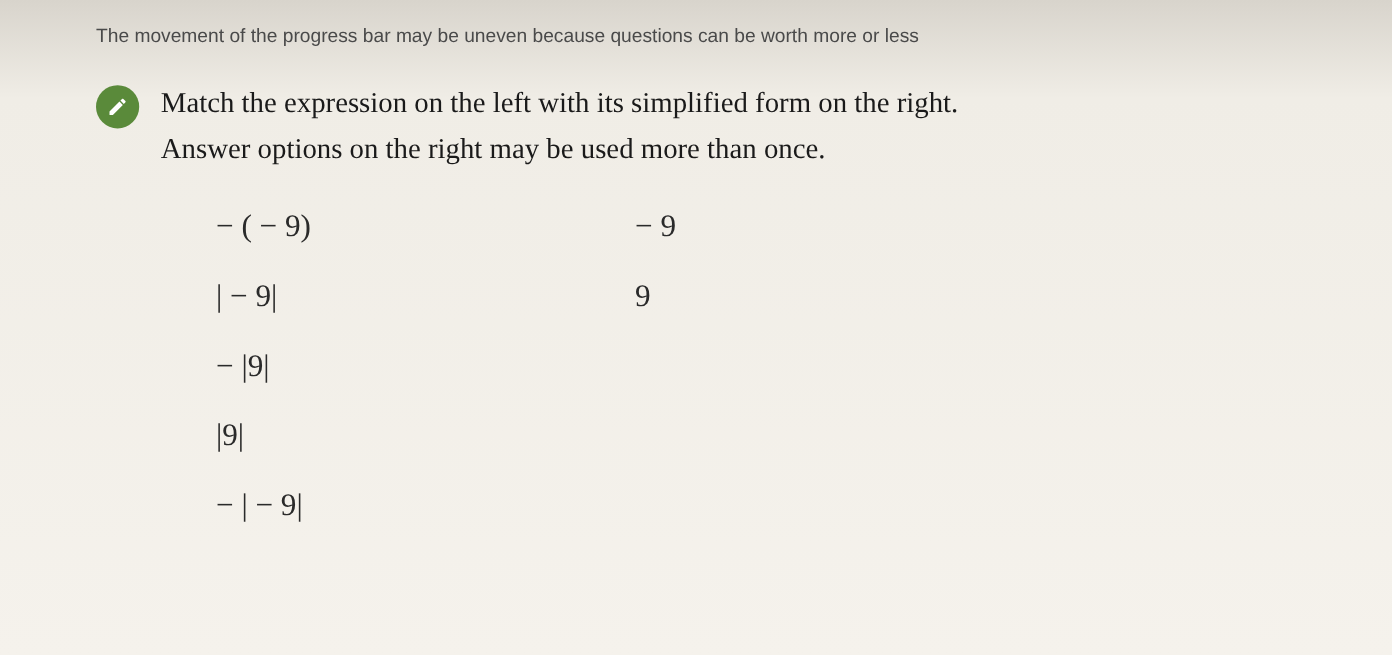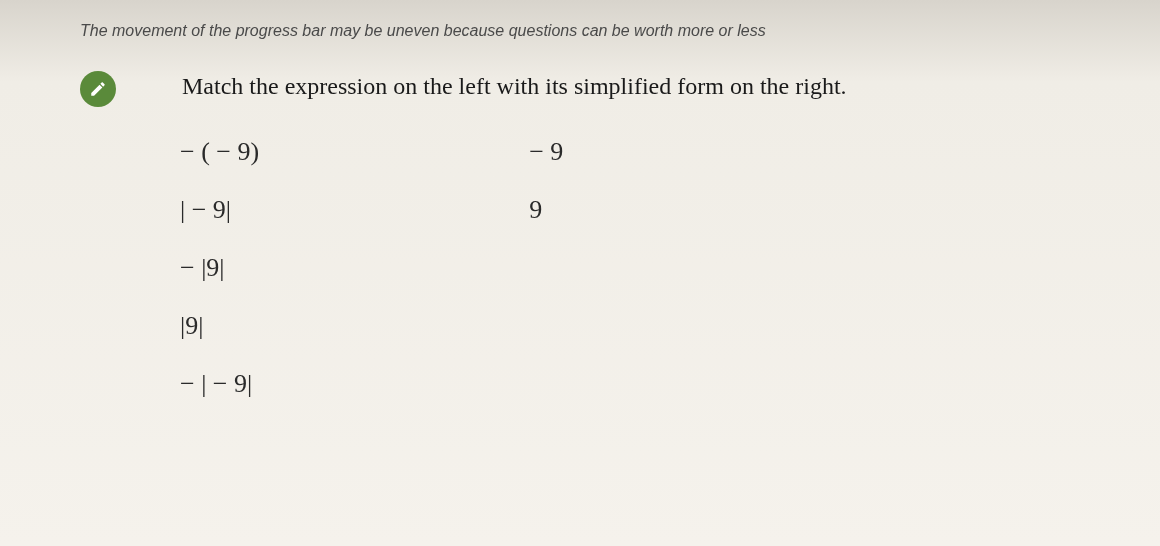--- a/index.html
+++ b/index.html
@@ -9,21 +9,20 @@
     }
     body {
       background: linear-gradient(to bottom, #d8d4cc 0%, #f0ede6 15%, #f5f2ec 100%);
       font-family: Georgia, 'Times New Roman', serif;
       width: 1160px;
       height: 546px;
       padding: 20px 80px;
       color: #2a2a2a;
     }
     .notice {
-      font-style: italic;
       font-family: Arial, sans-serif;
       font-size: 16px;
       color: #4a4a4a;
       margin-bottom: 25px;
       line-height: 1.4;
     }
     .question-header {
       display: flex;
       align-items: flex-start;
       gap: 18px;
@@ -42,21 +41,20 @@
     }
     .icon-circle svg {
       width: 18px;
       height: 18px;
       fill: #fff;
     }
     .question-text {
       font-size: 24px;
       color: #1a1a1a;
       line-height: 1.6;
-      margin-left: 48px;
     }
     .columns {
       display: flex;
       margin-left: 100px;
       gap: 270px;
     }
     .left-col, .right-col {
       display: flex;
       flex-direction: column;
       gap: 28px;
@@ -81,20 +79,21 @@
 </div>
 
 <div class="question-header">
   <div class="icon-circle">
     <svg viewBox="0 0 24 24">
       <path d="M3 17.25V21h3.75L17.81 9.94l-3.75-3.75L3 17.25zM20.71 7.04c.39-.39.39-1.02 0-1.41l-2.34-2.34c-.39-.39-1.02-.39-1.41 0l-1.83 1.83 3.75 3.75 1.83-1.83z"></path>
     </svg>
   </div>
   <div class="question-text">
     <span>Match the expression on the left with its simplified form on the right.</span><br>
+    <span>Answer options on the right may be used more than once.</span>
   </div>
 </div>
 
 <div class="columns">
   <div class="left-col">
     <div class="expr">− ( − 9)</div>
     <div class="expr">| − 9|</div>
     <div class="expr">− |9|</div>
     <div class="expr">|9|</div>
     <div class="expr">− | − 9|</div>

